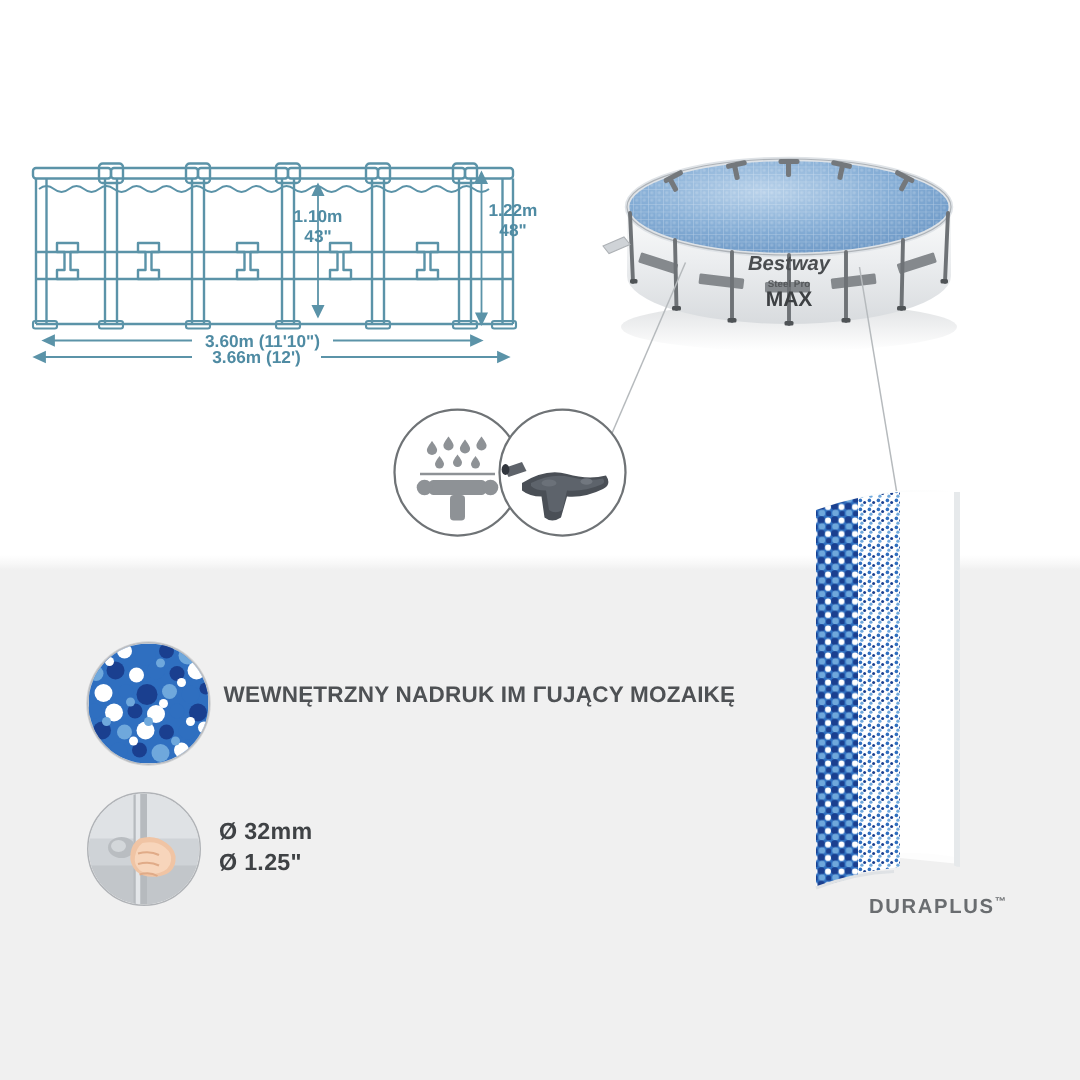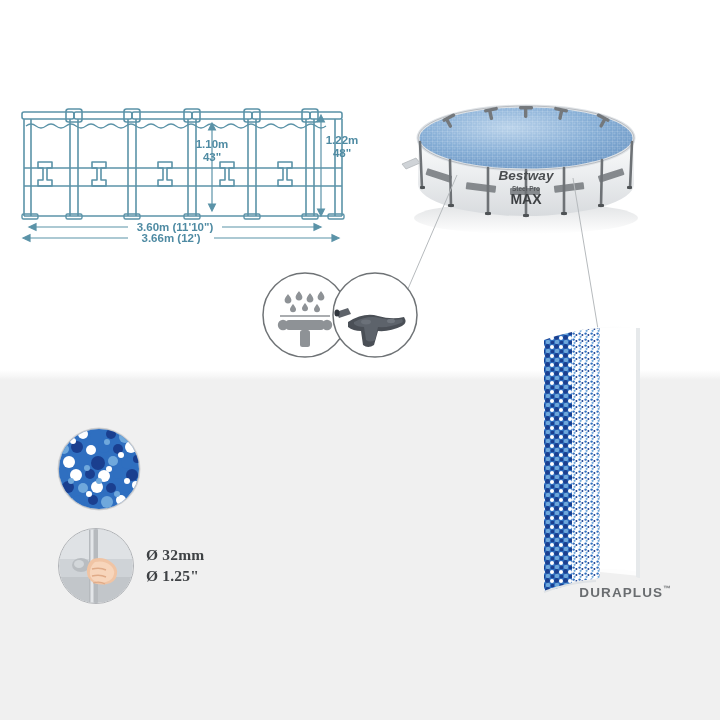--- a/index.html
+++ b/index.html
@@ -41,28 +41,28 @@
   .mosaic-badge{position:absolute;left:58px;top:428px;width:80px;height:80px;border-radius:50%;overflow:hidden;
     border:1px solid #b9bcc0;box-shadow:0 0 0 .5px rgba(120,125,130,.25);}
   .mosaic-text{
     position:absolute;left:149px;top:455px;
     font-size:15px;font-weight:700;color:#4e5154;letter-spacing:.15px;white-space:nowrap;
   }
 
   
   .pole-badge{position:absolute;left:58px;top:528px;width:74px;height:74px;border-radius:50%;overflow:hidden;
     border:1px solid #b0b3b7;}
-  .pole-text{position:absolute;left:146px;top:544px;font-size:15.5px;font-weight:700;color:#3f4245;line-height:21px;letter-spacing:.2px;font-family:Liberation Serif, serif;}
+  .pole-text{position:absolute;left:146px;top:544px;font-size:15.5px;font-weight:700;color:#3f4245;line-height:21px;letter-spacing:.2px;}
 
   
   .liner{position:absolute;left:500px;top:326px;width:182px;height:290px;}
   .liner svg{display:block;}
 
   .duraplus{
-    position:absolute;left:625px;top:584px;
+    position:absolute;left:625px;top:596px;
     font-size:13.5px;letter-spacing:1.1px;font-weight:600;color:#6a6d70;white-space:nowrap;
     transform:translateX(-50%);
   }
   .duraplus .tm{font-size:7.5px;vertical-align:super;letter-spacing:0;}
 </style>
 </head>
 <body>
 
 <div id="stage">
 
@@ -356,20 +356,21 @@
           <circle cx="28" cy="39" r="3" fill="#6fa8dc"></circle>
         <circle cx="50" cy="40" r="3" fill="#ffffff"></circle>
           <circle cx="12" cy="52" r="3" fill="#6fa8dc"></circle>
         <circle cx="40" cy="52" r="3" fill="#6fa8dc"></circle>
           <circle cx="68" cy="52" r="3" fill="#ffffff"></circle>
         <circle cx="30" cy="65" r="3" fill="#ffffff"></circle>
           <circle cx="58" cy="65" r="3" fill="#6fa8dc"></circle>
       </g>
     </svg>
   </div>
+  <div class="mosaic-text">WEWNĘTRZNY NADRUK IM ΓUJĄCY MOZAIKĘ</div>
 
   <div class="pole-badge">
     <svg width="74" height="74" viewBox="0 0 74 74">
       <defs>
         <clipPath id="poleClip">
             <circle cx="37" cy="37" r="37"></circle>
           </clipPath>
       </defs>
       <g clip-path="url(#poleClip)">
         <rect width="74" height="74" fill="#cfd3d7"></rect>

